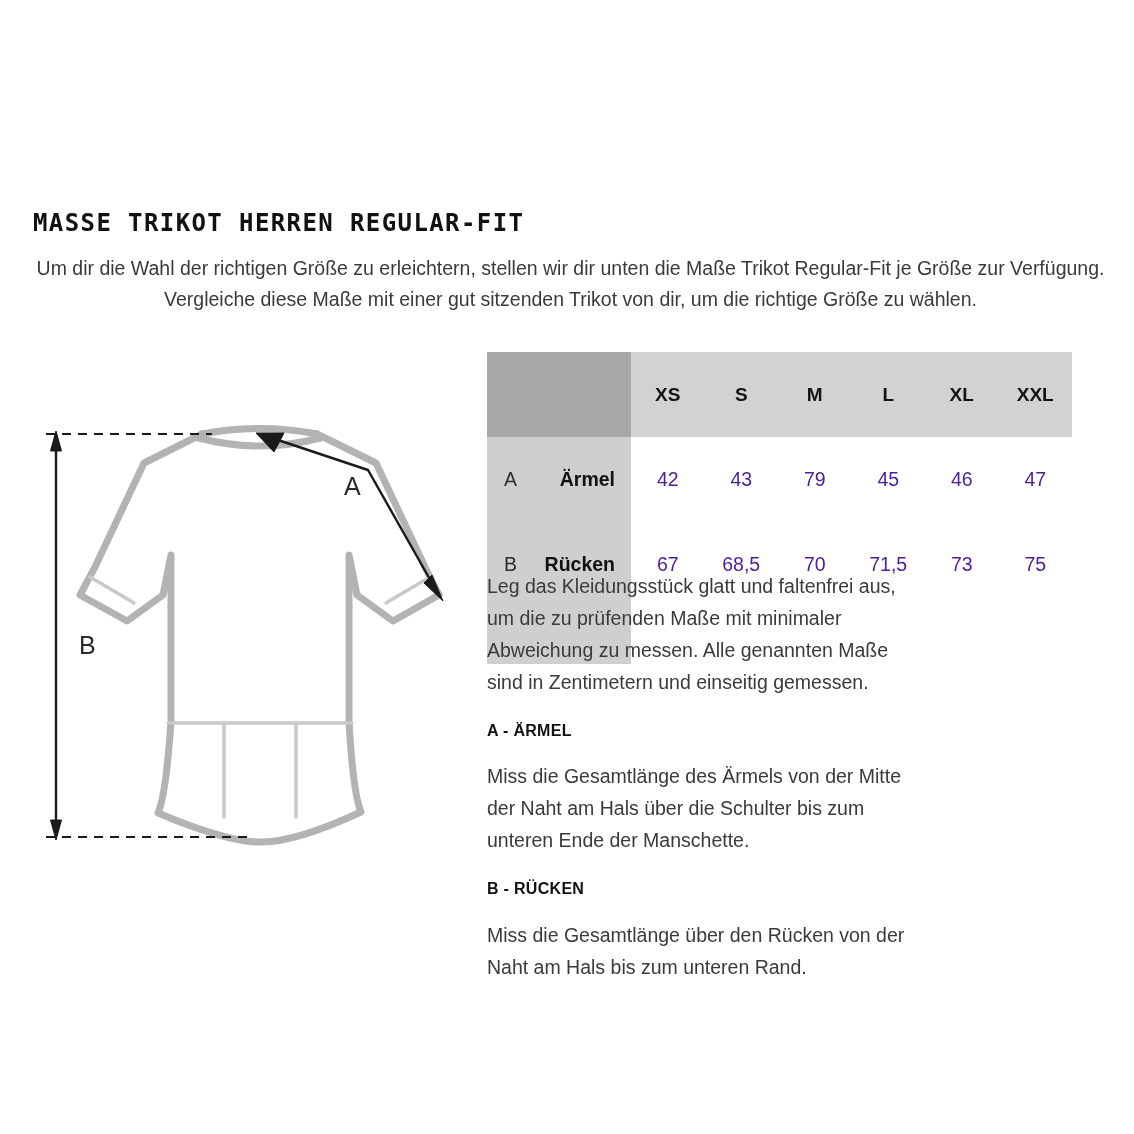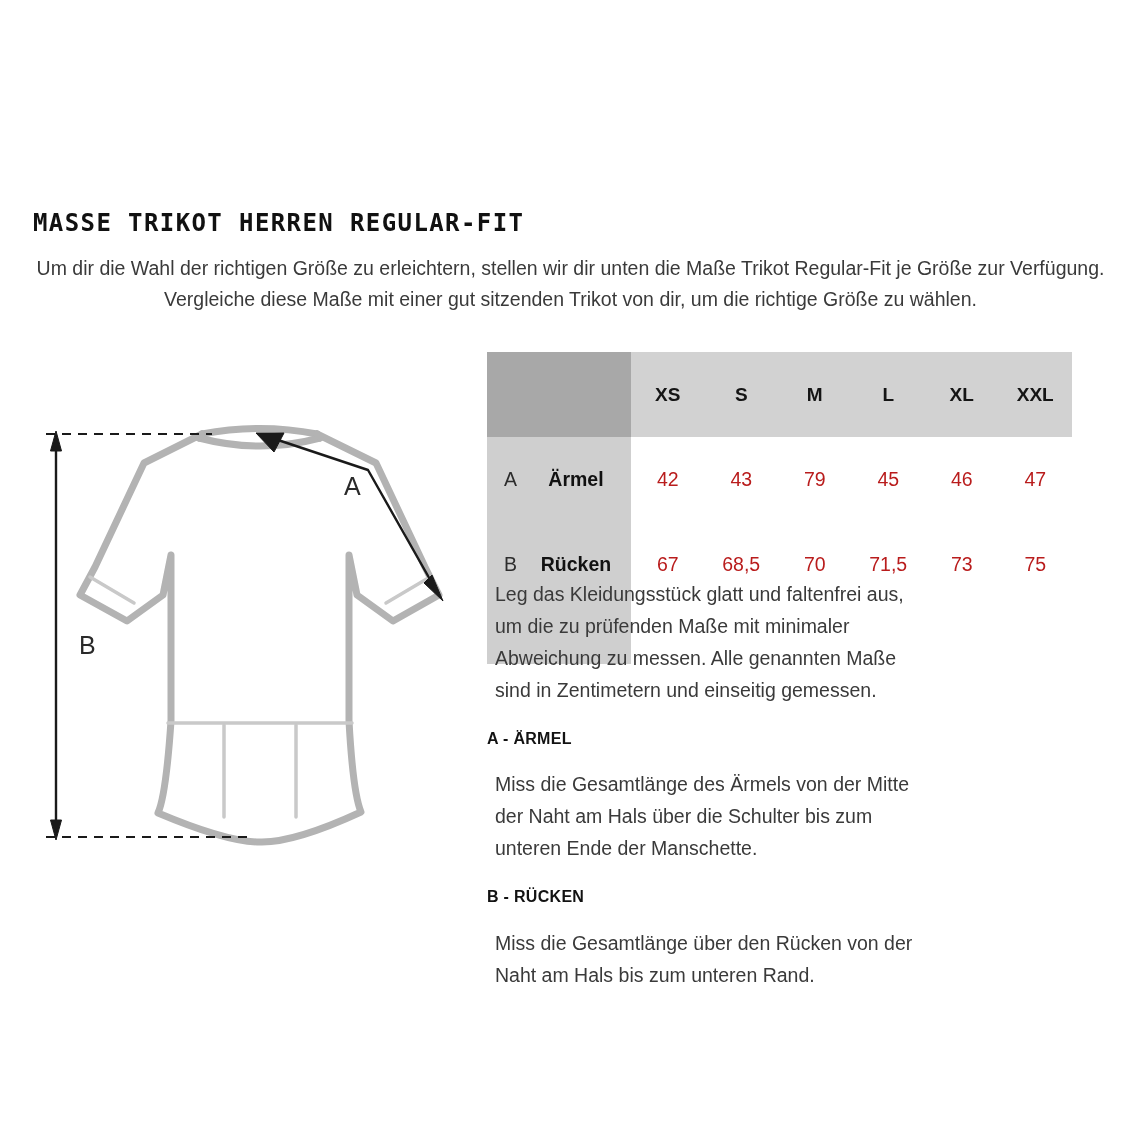--- a/index.html
+++ b/index.html
@@ -88,56 +88,56 @@
     font-weight: bold;
     color: #151515;
   }
   #size-table thead th.corner {
     background: #a8a8a8;
   }
   #size-table tbody td {
     height: 53px;
     background: #ffffff;
     font-size: 19.5px;
-    color: #b91c1c;
+    color: #4c1d95;
   }
   #size-table tbody td.row-code {
     background: #cfcfcf;
     font-size: 19.5px;
     color: #2d2d2d;
     text-align: left;
     padding-left: 17px;
   }
   #size-table tbody td.row-name {
     background: #cfcfcf;
     font-weight: bold;
     font-size: 19.5px;
     color: #111111;
-    text-align: center;
+    text-align: right;
   }
   #size-table tfoot td {
     height: 25px;
     background: #ffffff;
   }
   #size-table tfoot td.foot-fill {
     background: #cfcfcf;
   }
 
   
   #right-copy {
     position: absolute;
     left: 487px;
     top: 570px;
     width: 440px;
   }
   .copy-para {
     font-size: 19.5px;
     line-height: 32px;
     color: #3a3a3a;
-    margin: 8px;
+    margin: 0;
   }
   .copy-head {
     font-size: 16px;
     font-weight: bold;
     color: #121212;
     letter-spacing: 0.3px;
     margin: 24px 0 20px 0;
     line-height: 1.15;
   }
   .copy-para.second { margin-top: 0; }

